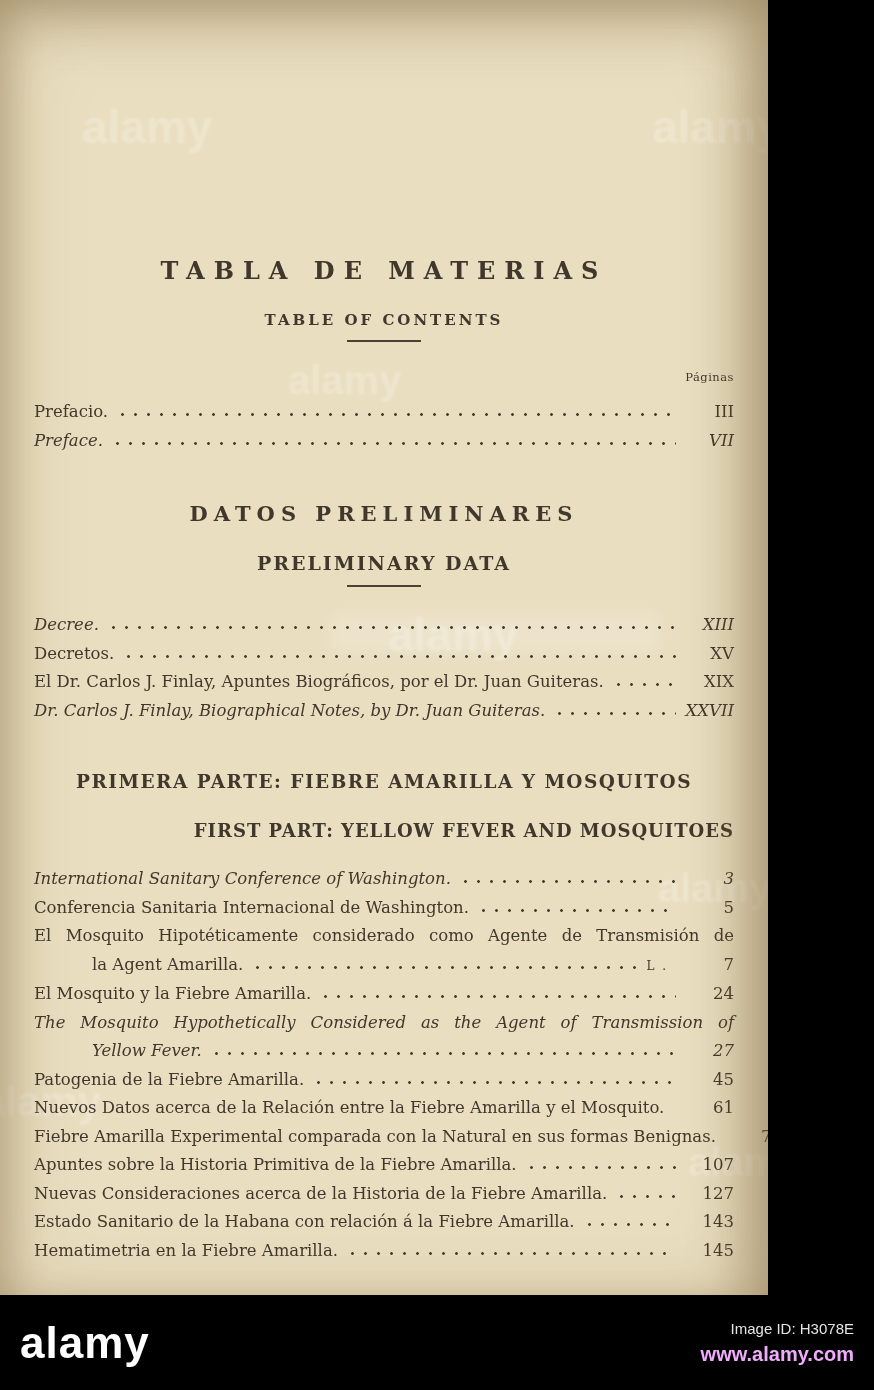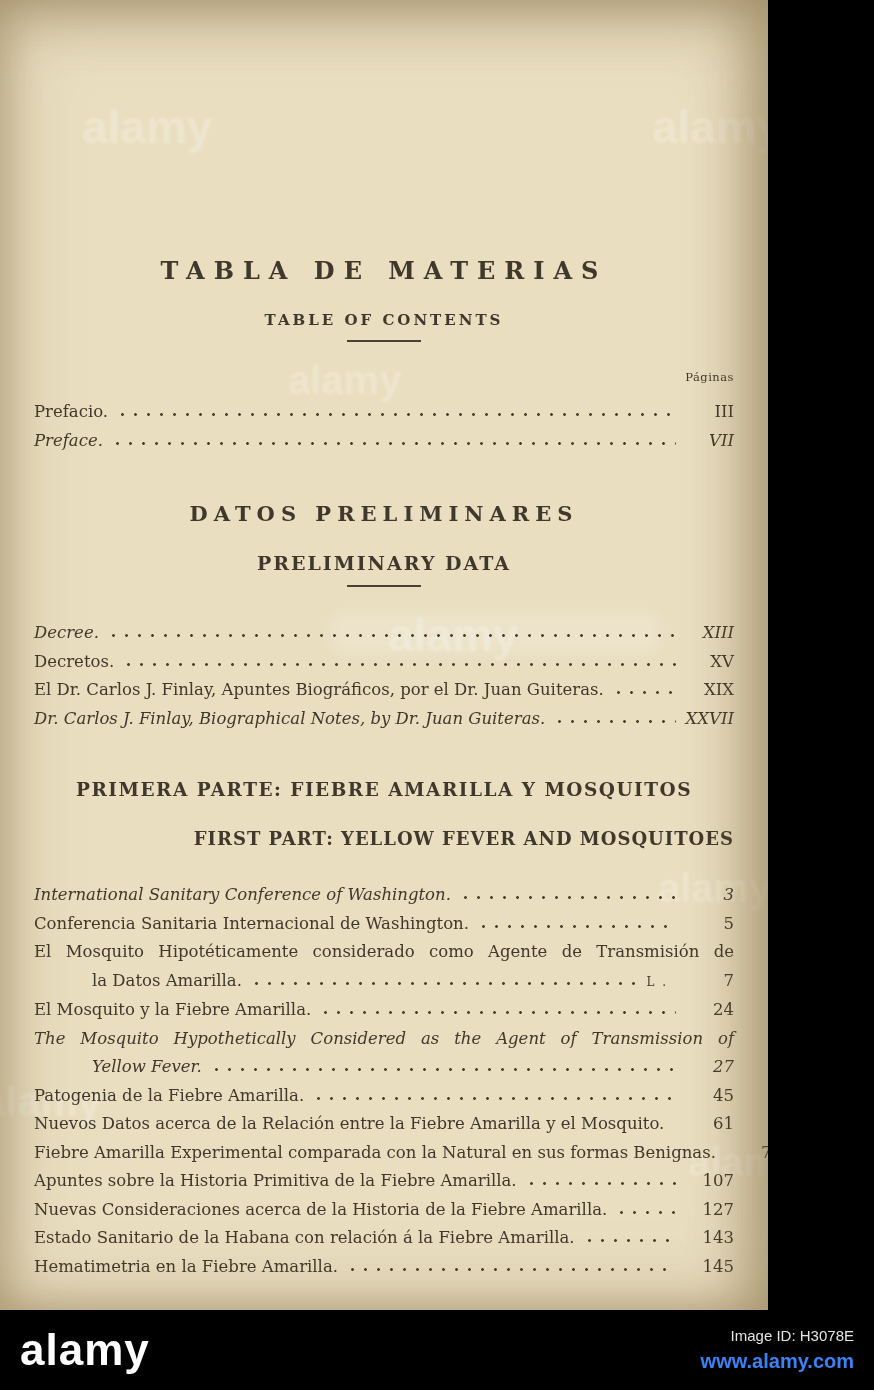--- a/index.html
+++ b/index.html
@@ -92,21 +92,21 @@
   }
   .g-head-es.part { font-size: 18.5px; letter-spacing: 1.5px; margin-bottom: 28px; }
   .g-head-en {
     text-align: center;
     font-size: 19px; font-weight: bold;
     letter-spacing: 2px;
     margin: 0;
   }
   .g-head-en.part { font-size: 18px; letter-spacing: 1px; text-align: right; }
   .g-entries { margin-top: 14px; }
-  .toc-group.headed .g-entries { margin-top: 32px; }
+  .toc-group.headed .g-entries { margin-top: 24px; }
 
   
   .entry { font-size: 16.5px; line-height: 28.5px; }
   .entry.italic { font-style: italic; }
   .entry-just {
     text-align: justify;
     text-align-last: justify;
   }
   .entry-row { display: flex; align-items: baseline; }
   .entry-row.indent { padding-left: 58px; }
@@ -128,21 +128,21 @@
   }
   .entry-page {
     min-width: 54px;
     text-align: right;
     white-space: nowrap;
   }
 
   
   .footer {
     position: absolute; left: 0; bottom: 0;
-    width: 874px; height: 80px;
+    width: 874px; height: 95px;
     background: #000;
     color: #fff;
     display: flex;
     align-items: center;
     justify-content: space-between;
     padding: 0 20px;
     box-sizing: border-box;
     font-family: "Liberation Sans", sans-serif;
   }
   .footer .logo {
@@ -152,21 +152,21 @@
   }
   .footer .meta { text-align: right; }
   .footer .meta .image-id {
     font-size: 15px;
     color: #e5e5e5;
     margin-bottom: 6px;
   }
   .footer .meta .url {
     font-size: 20px;
     font-weight: bold;
-    color: #3b82f6;
+    color: #f0abfc;
   }
 </style>
 </head>
 <body>
 
 <div class="page">
 
   <div class="wm-band" style="left:330px; top:612px; width:330px; height:42px;"></div>
   <span class="wm" style="left:82px;  top:100px; font-size:46px;">alamy</span>
   <span class="wm" style="left:652px; top:100px; font-size:46px;">alamy</span>
@@ -251,21 +251,21 @@
             <div class="entry">
               <div class="entry-row">
                 <span class="entry-text">Conferencia Sanitaria Internacional de Washington.</span>
                 <span class="leader"></span>
                 <span class="entry-page">5</span>
               </div>
             </div>
             <div class="entry">
               <div class="entry-just">El Mosquito Hipotéticamente considerado como Agente de Transmisión de</div>
               <div class="entry-row indent">
-                <span class="entry-text">la Datos Amarilla.</span>
+                <span class="entry-text">la Agent Amarilla.</span>
                 <span class="leader"></span>
                 <span class="entry-suffix">L .</span>
                 <span class="entry-page">7</span>
               </div>
             </div>
             <div class="entry">
               <div class="entry-row">
                 <span class="entry-text">El Mosquito y la Fiebre Amarilla.</span>
                 <span class="leader"></span>
                 <span class="entry-page">24</span>

